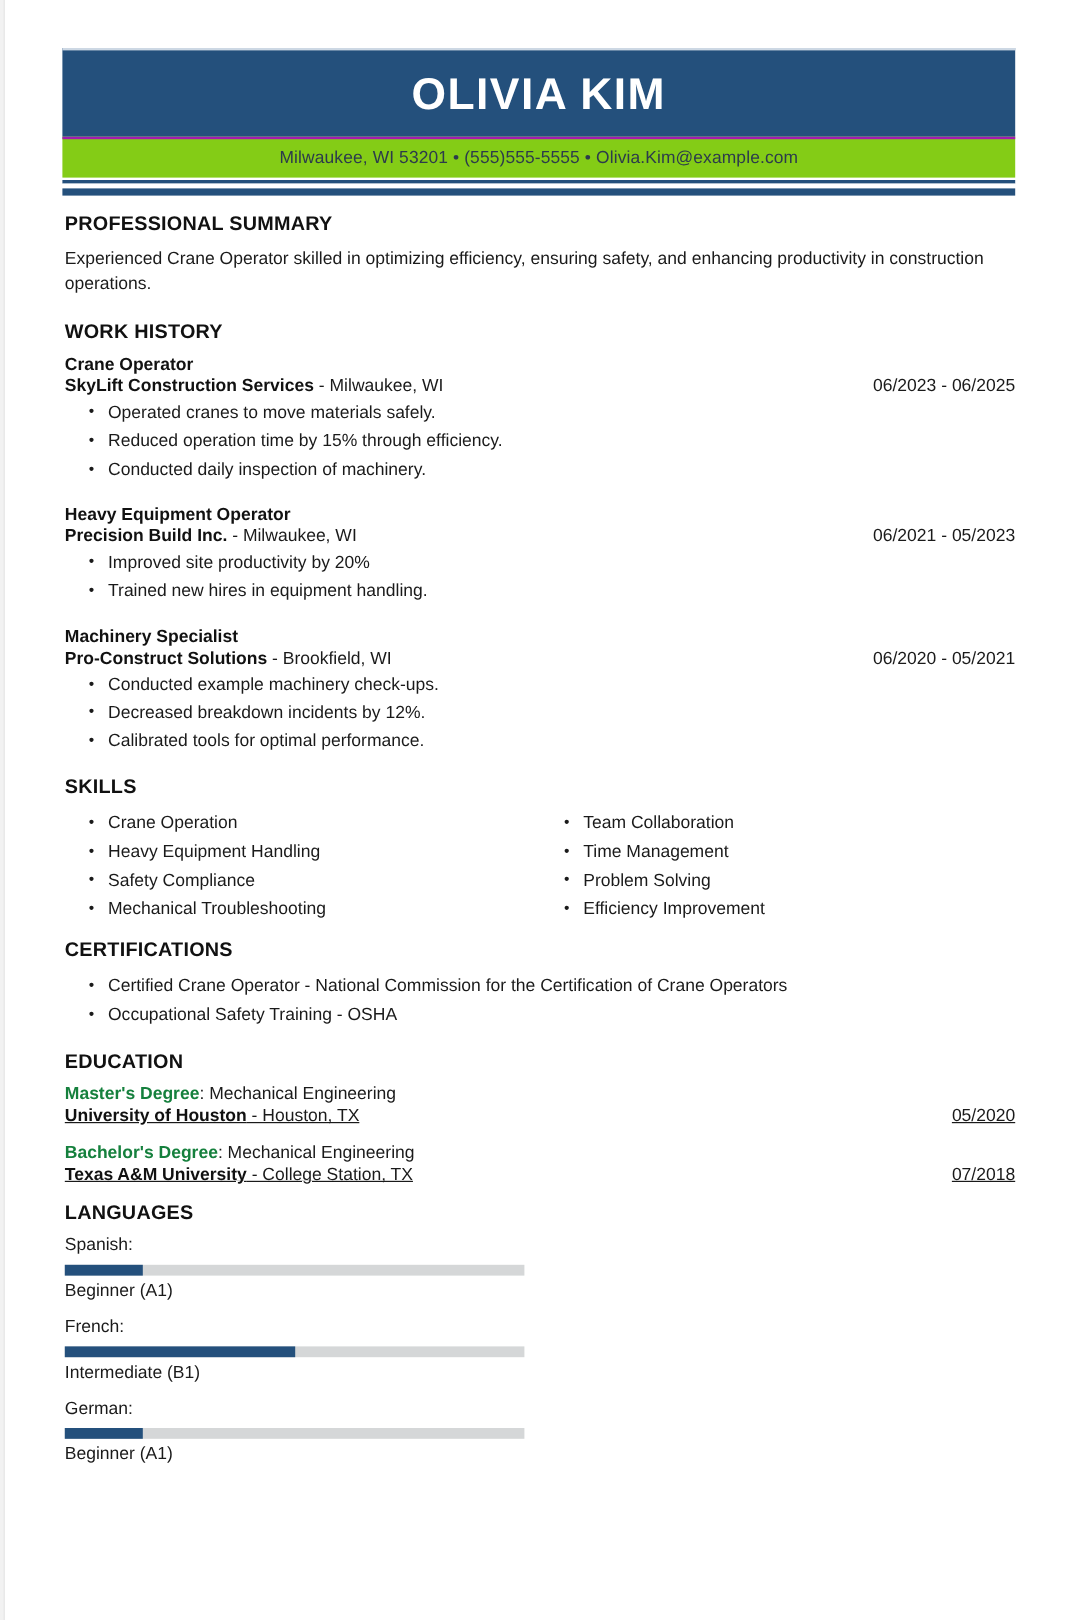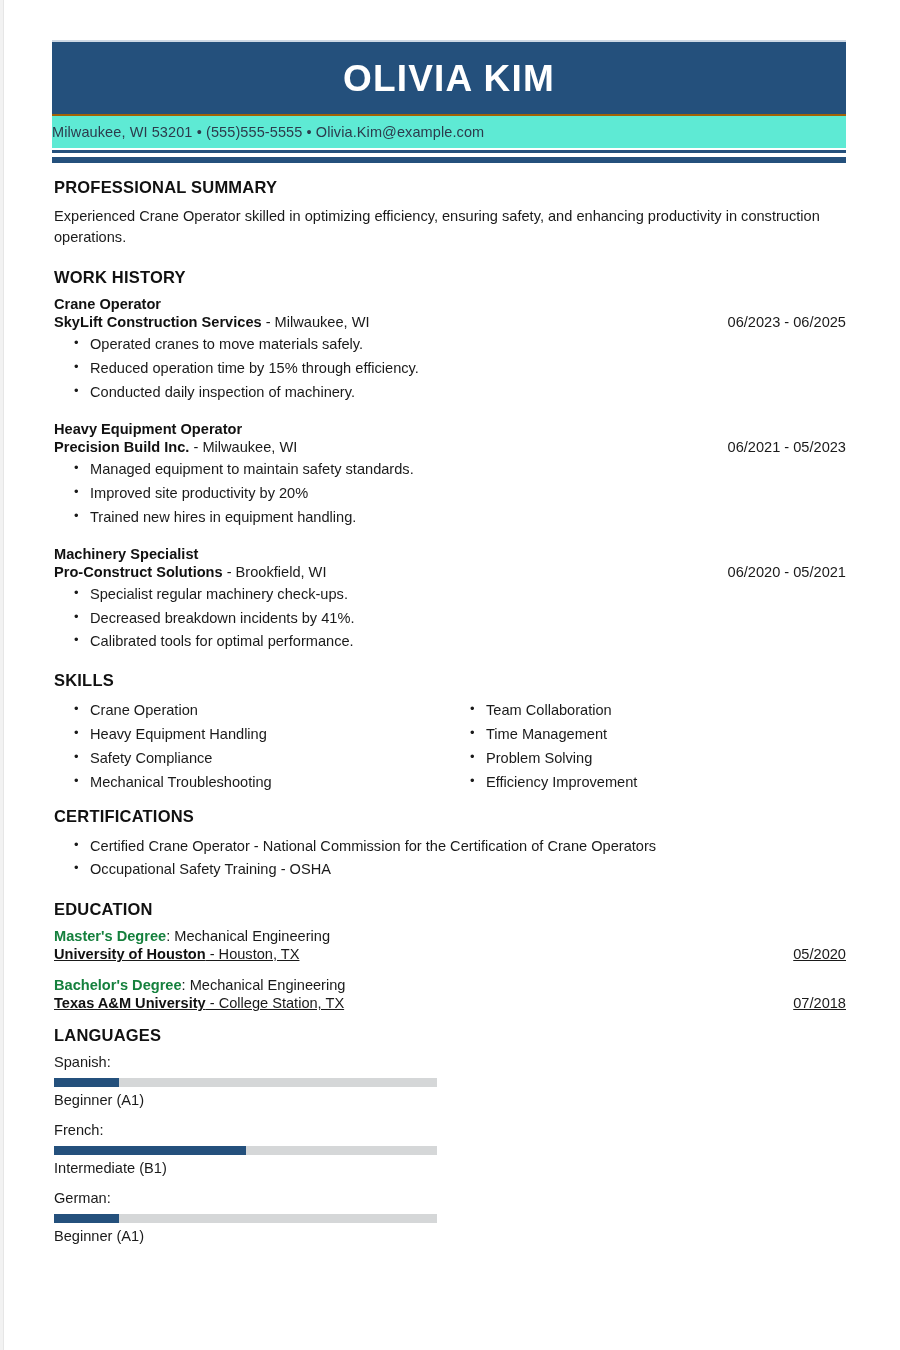--- a/index.html
+++ b/index.html
@@ -48,25 +48,26 @@
     border-top: 2px solid #cdd8e4;
   }
   .name-text {
     color: #ffffff;
     font-size: 37px;
     font-weight: bold;
     letter-spacing: 1.2px;
     line-height: 1;
   }
   .contact-band {
-    background: #5eead4;
+    background: #84cc16;
     height: 32px;
     display: flex;
     align-items: center;
-    border-top: 2px solid #a16207;
+    justify-content: center;
+    border-top: 2px solid #a21caf;
   }
   .contact-text {
     color: #2c3b4c;
     font-size: 14.5px;
     letter-spacing: 0.1px;
   }
   .rule-thin {
     height: 3px;
     background: #24507C;
     margin-top: 2px;
@@ -251,37 +252,36 @@
 
       <div class="job">
         <div class="job-title">Heavy Equipment Operator</div>
         <div class="job-line">
           <div>
             <span class="job-company">Precision Build Inc.</span><span class="job-location"> - Milwaukee, WI</span>
           </div>
           <div class="job-dates">06/2021 - 05/2023</div>
         </div>
         <ul class="bullets">
-          <li>Managed equipment to maintain safety standards.</li>
           <li>Improved site productivity by 20%</li>
           <li>Trained new hires in equipment handling.</li>
         </ul>
       </div>
 
       <div class="job">
         <div class="job-title">Machinery Specialist</div>
         <div class="job-line">
           <div>
             <span class="job-company">Pro-Construct Solutions</span><span class="job-location"> - Brookfield, WI</span>
           </div>
           <div class="job-dates">06/2020 - 05/2021</div>
         </div>
         <ul class="bullets">
-          <li>Specialist regular machinery check-ups.</li>
-          <li>Decreased breakdown incidents by 41%.</li>
+          <li>Conducted example machinery check-ups.</li>
+          <li>Decreased breakdown incidents by 12%.</li>
           <li>Calibrated tools for optimal performance.</li>
         </ul>
       </div>
     </div>
 
     <div class="section gap-before-section">
       <div class="section-title">SKILLS</div>
       <div class="skills-cols">
         <div class="skills-col">
           <ul class="bullets">

